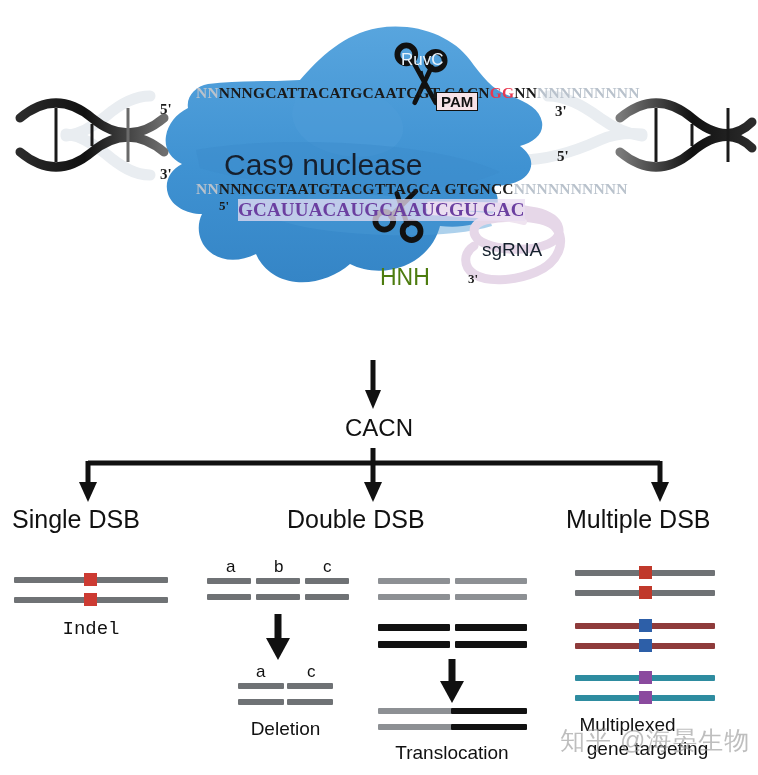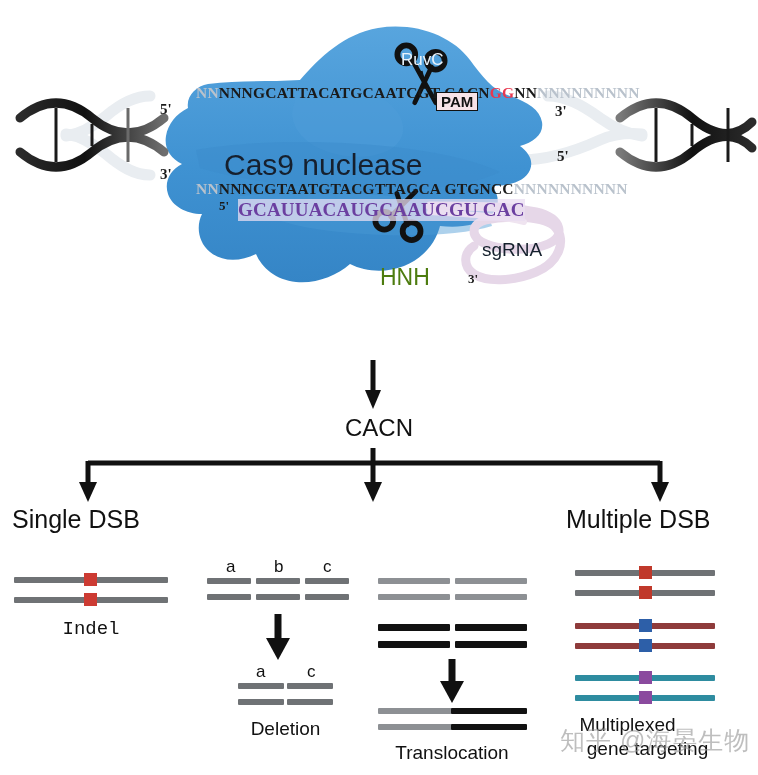--- a/index.html
+++ b/index.html
@@ -334,20 +334,21 @@
 
       <g>
         <polygon points="88,192 79,172 97,172" fill="#111"></polygon>
         <polygon points="373,192 364,172 382,172" fill="#111"></polygon>
         <polygon points="660,192 651,172 669,172" fill="#111"></polygon>
       </g>
     </svg>
   </div>
 
   <div class="outcome-title" id="title-single">Single DSB</div>
+  <div class="outcome-title" id="title-double">Double DSB</div>
   <div class="outcome-title" id="title-multiple">Multiple DSB</div>
 
   <div>
     <div class="chrom" style="left:14px; top:577px; width:154px; background:#6f7275;"></div>
     <div class="chrom" style="left:14px; top:597px; width:154px; background:#6f7275;"></div>
     <div class="mark" style="left:84px; top:573px; background:#cc3b33;"></div>
     <div class="mark" style="left:84px; top:593px; background:#cc3b33;"></div>
     <div class="cap" style="left:14px; top:618px; width:154px;font-family:Liberation Mono, monospace;">Indel</div>
   </div>
 

